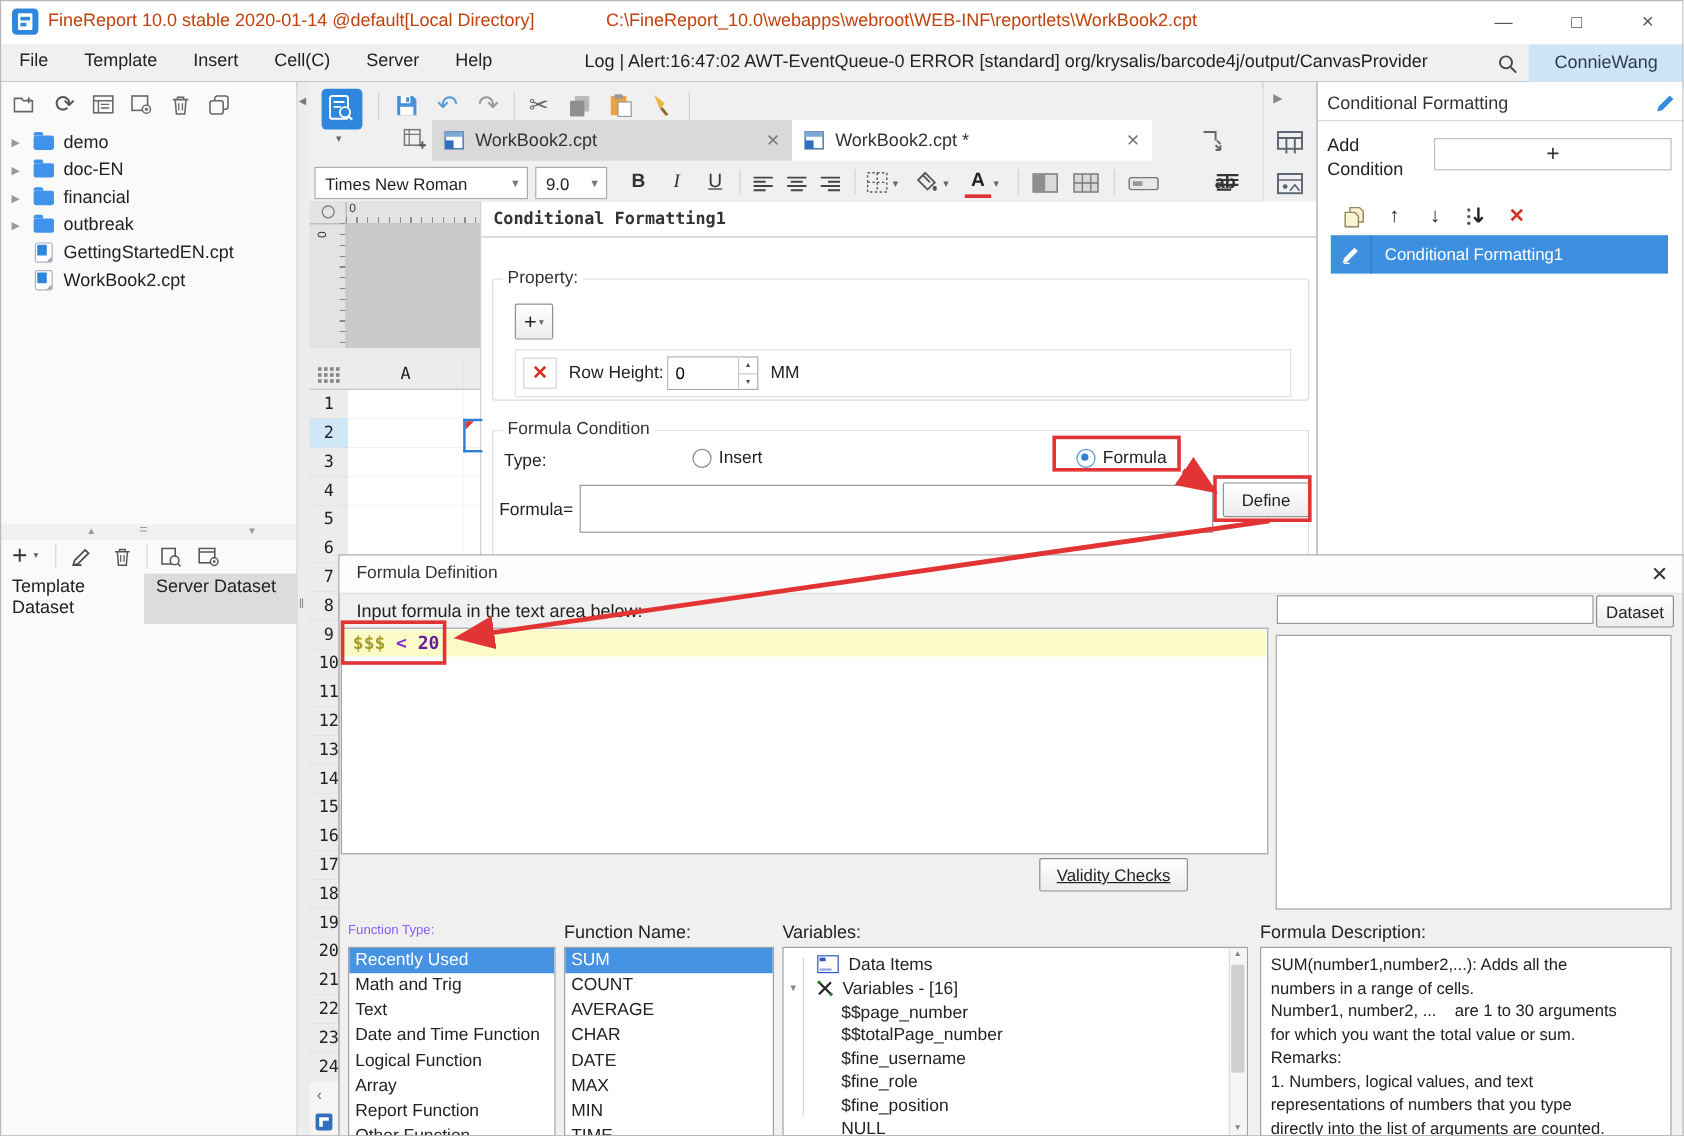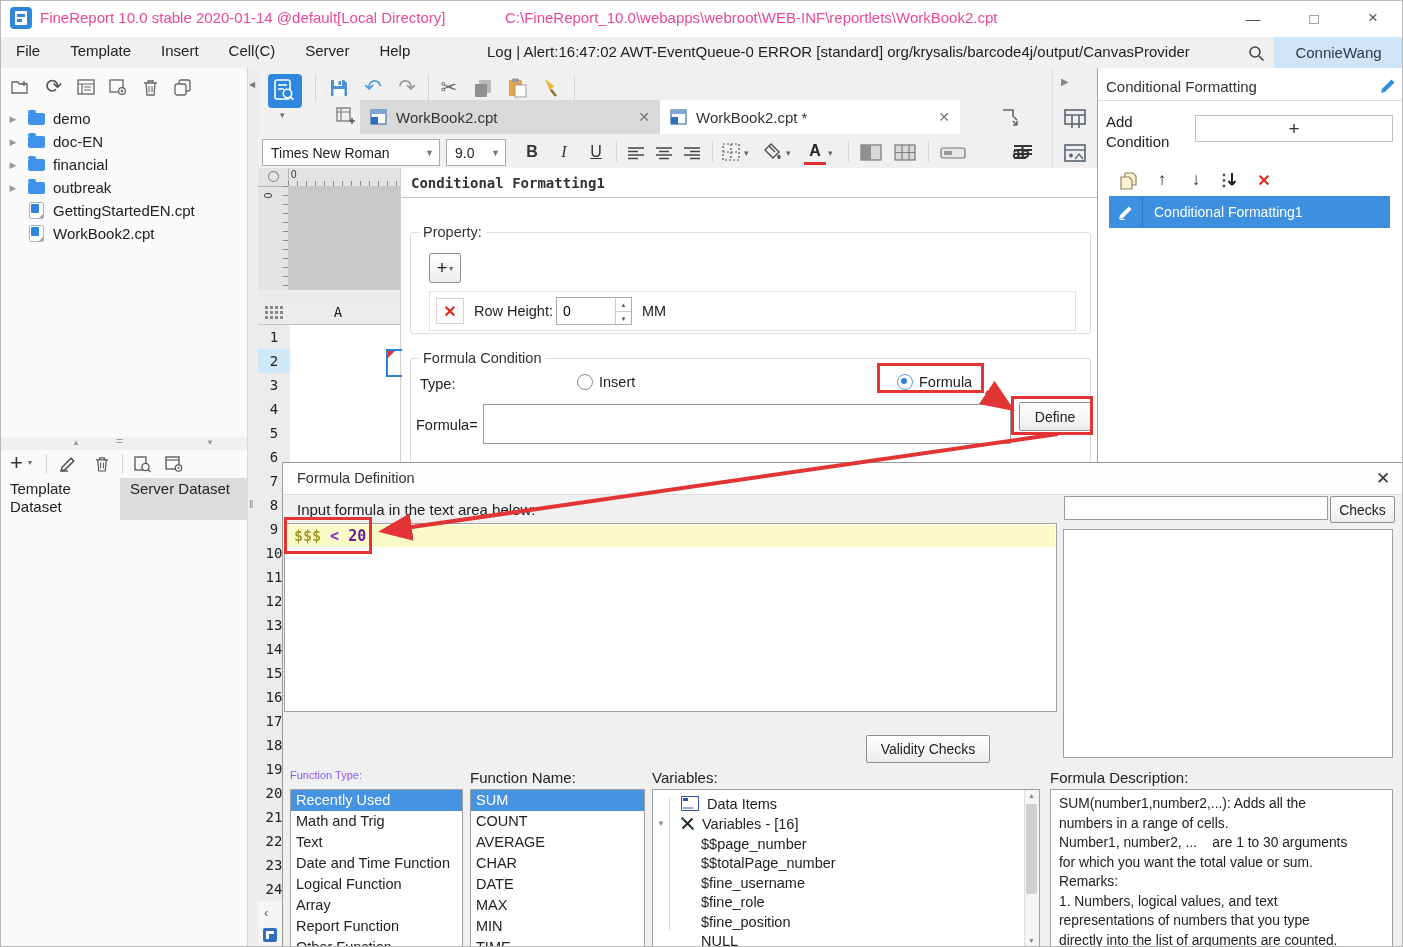--- a/index.html
+++ b/index.html
@@ -7,21 +7,21 @@
        font-family:"Liberation Sans",sans-serif;color:#333;}
   .abs{position:absolute;}
   
   .sep-v{position:absolute;width:1px;background:#d2d2d2;}
   .btn{background:linear-gradient(#ffffff,#ececec);border:1px solid #8f8f8f;border-radius:2px;
        font-size:14px;color:#222;display:flex;align-items:center;justify-content:center;}
   .tbic{display:flex;align-items:center;justify-content:center;color:#555;}
   svg{display:block;}
   
   #titlebar{left:0;top:0;width:1403px;height:37px;background:#fff;}
-  #titlebar .ttl{font-size:15px;color:#ec4899;white-space:nowrap;}
+  #titlebar .ttl{font-size:15px;color:#c2410c;white-space:nowrap;}
   .winbtn{width:30px;height:26px;display:flex;align-items:center;justify-content:center;color:#555;font-size:15px;}
   
   #menubar{left:0;top:37px;width:1403px;height:31px;background:#f0f0f0;border-bottom:6px solid #0c4a6e;}
   .menu-item{font-size:15px;color:#222;padding:5px 0;}
   
   #sidebar{left:0;top:68px;width:247px;height:879px;background:#fafafa;}
   .t-row{position:absolute;left:0;width:247px;height:23px;display:flex;align-items:center;font-size:15px;color:#222;}
   .exp{width:10px;font-size:9px;color:#999;margin-left:8px;text-align:center;}
   .folder{width:17px;height:12px;background:#3f93ea;border-radius:2px;position:relative;margin:0 8px 0 10px;}
   .folder::before{content:"";position:absolute;left:0;top:-3px;width:8px;height:3px;background:#3f93ea;border-radius:2px 2px 0 0;}
@@ -648,34 +648,34 @@
 
 <div class="abs" id="dialog">
 
   <div class="abs" style="left:0;top:0;width:1120px;height:31px;background:#fdfdfd;border-bottom:1px solid #e0e0e0;">
     <span class="abs" style="left:14px;top:7px;font-size:14.5px;color:#333;">Formula Definition</span>
     <span class="abs" style="left:1088px;top:3px;width:24px;height:24px;display:flex;align-items:center;justify-content:center;font-size:17px;color:#333;">✕</span>
   </div>
   <span class="abs" style="left:14px;top:38px;font-size:15px;color:#222;">Input formula in the text area below:</span>
   <input class="abs" style="left: 781px; top: 33px; width: 252px; height: 22px; border: 1px solid rgb(154, 154, 154); outline: none; font-size: 14px; padding: 0px 5px; font-family: &quot;Liberation Sans&quot;, sans-serif;">
   <div class="btn" style="position:absolute;left:1047px;top:33px;width:63px;height:25px;">
-    <span>Checks</span>
+    <span>Dataset</span>
   </div>
 
   <div class="abs" style="left:1px;top:60px;width:773px;height:189px;background:#fff;border:1px solid #a0a0a0;box-sizing:border-box;">
     <div class="abs" style="left:1px;top:1px;width:769px;height:22px;background:#fbfbc8;display:flex;align-items:center;">
       <span style="margin-left:8px;font-family:'DejaVu Sans Mono',monospace;font-size:15px;font-weight:bold;color:#a39a2a;">$$$</span>
       <span style="margin-left:9px;font-family:'DejaVu Sans Mono',monospace;font-size:15px;font-weight:bold;color:#8b2fc9;">&lt;</span>
       <span style="margin-left:9px;font-family:'DejaVu Sans Mono',monospace;font-size:15px;font-weight:bold;color:#6a1b9a;">20</span>
     </div>
   </div>
 
   <div class="abs" style="left:780px;top:66px;width:330px;height:229px;background:#fff;border:1px solid #a0a0a0;box-sizing:border-box;"></div>
 
-  <div class="btn" style="position:absolute;left:583px;top:272px;width:122px;height:26px;">
+  <div class="btn" style="position:absolute;left:583px;top:252px;width:122px;height:26px;text-decoration:underline;">
     <span>Validity Checks</span>
   </div>
 
   <span class="abs" style="left:7px;top:306px;font-size:11px;color:#8b5cf6;">Function Type:</span>
   <span class="abs" style="left:187px;top:306px;font-size:15px;color:#222;">Function Name:</span>
   <span class="abs" style="left:369px;top:306px;font-size:15px;color:#222;">Variables:</span>
   <span class="abs" style="left:767px;top:306px;font-size:15px;color:#222;">Formula Description:</span>
 
   <div class="abs" style="left:187px;top:326px;width:175px;height:158px;background:#fff;border:1px solid #a0a0a0;box-sizing:border-box;overflow:hidden;">
     <div class="list-item sel">SUM</div>

